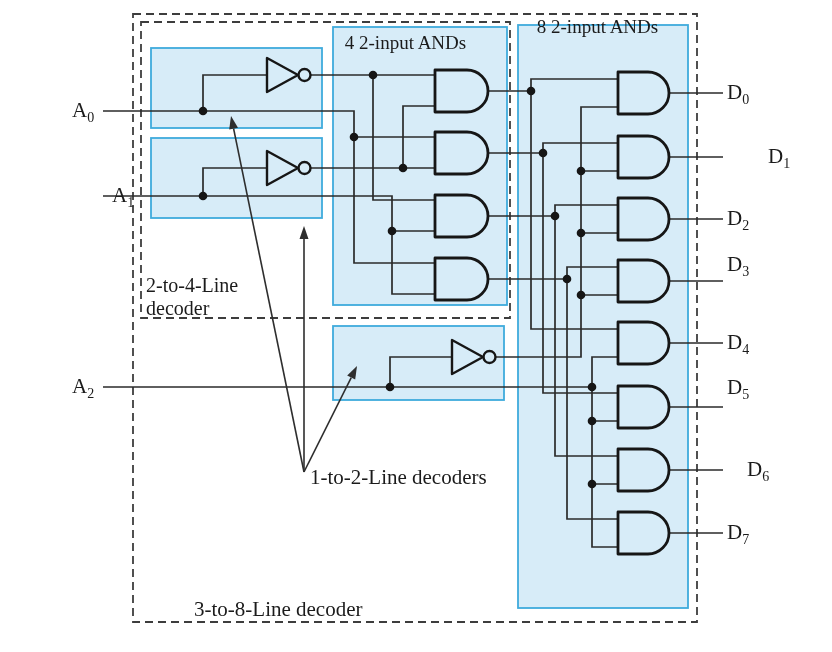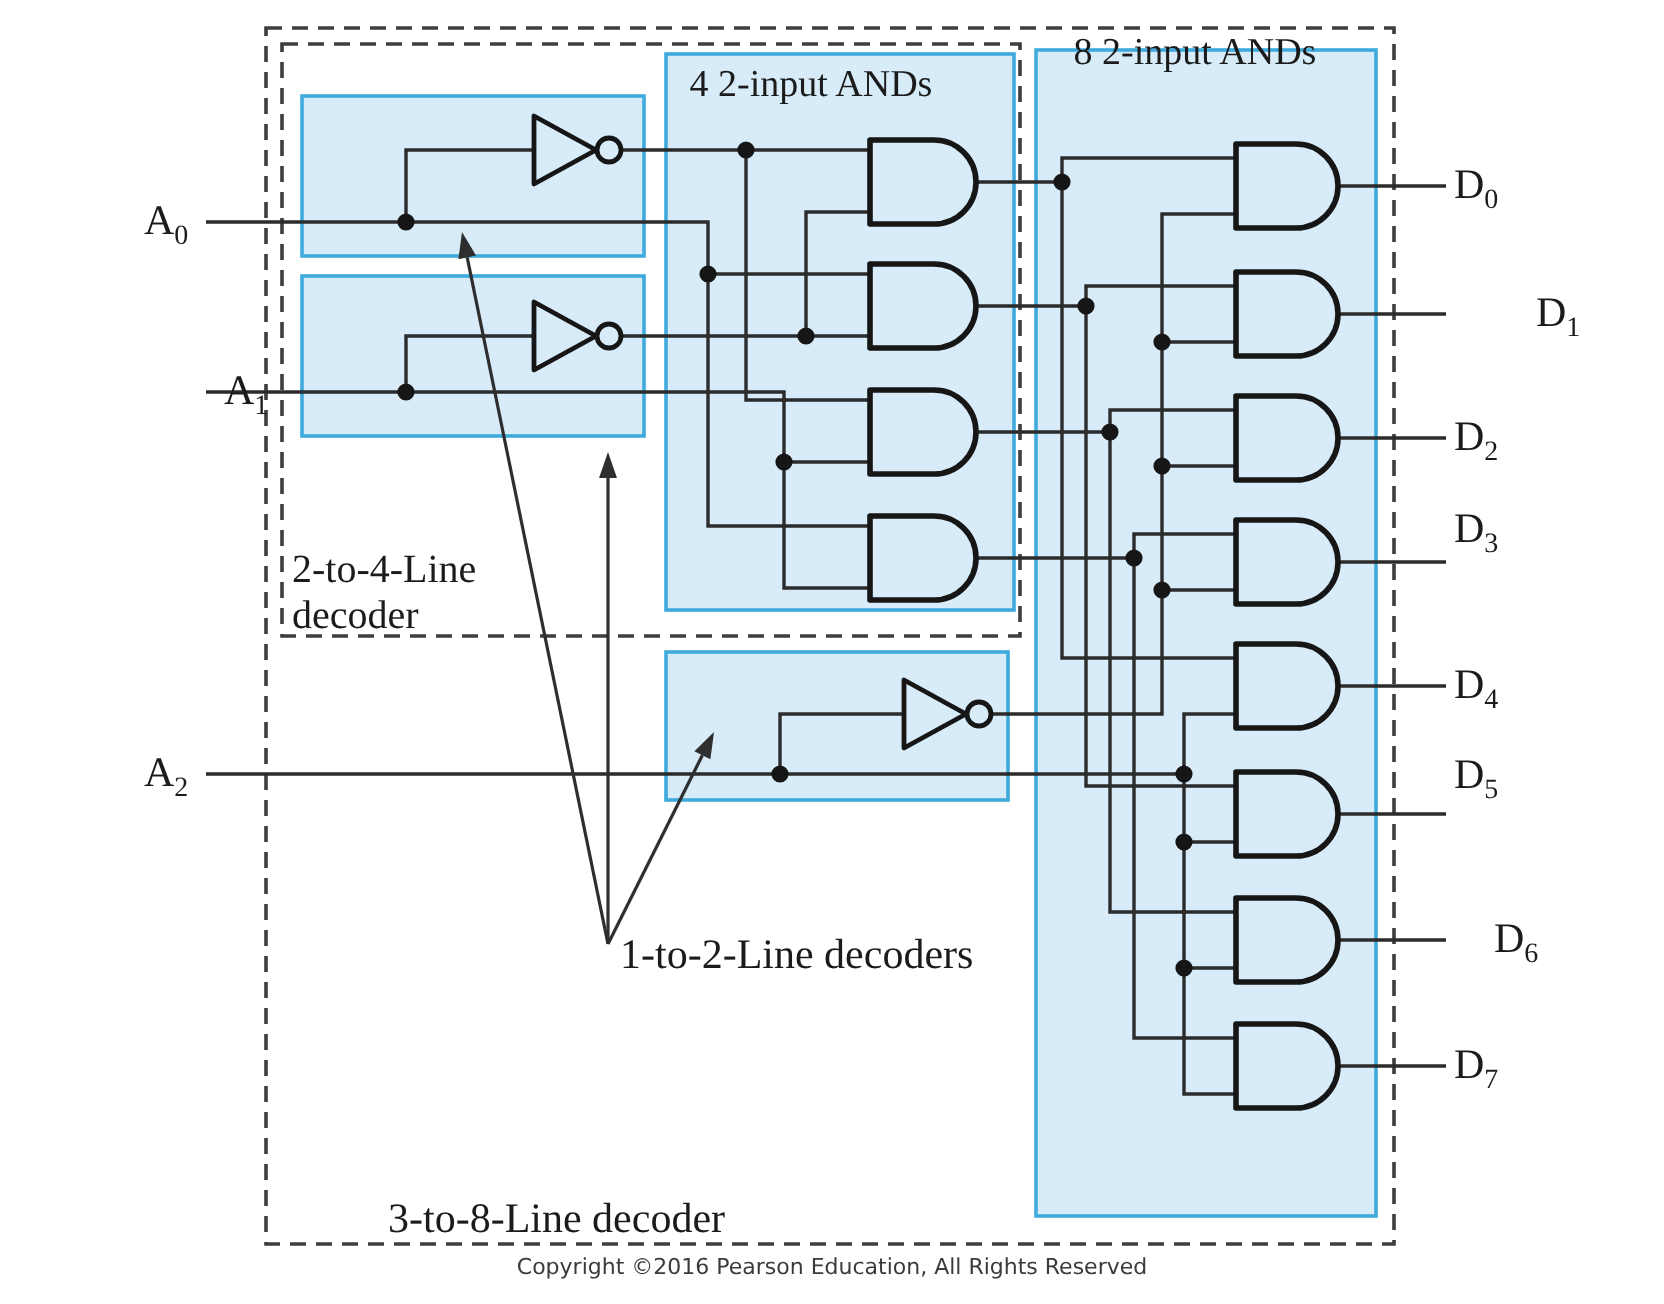--- a/index.html
+++ b/index.html
@@ -124,15 +124,14 @@
   <div class="boxtitle" style="left:333px;width:145px;top:32px;">4 2-input ANDs</div>
   <div class="boxtitle" style="left:518px;width:159px;top:16px;">8 2-input ANDs</div>
 
   <div class="caption" style="left:146px;top:274px;">
     <div>2-to-4-Line</div>
     <div>decoder</div>
   </div>
   <div class="caption" style="left:310px;top:466px;font-size:21px;">1-to-2-Line decoders</div>
   <div class="caption" style="left:146px;top:598px;font-size:21px;margin-left:48px;">3-to-8-Line decoder</div>
 
-  <div class="copyright">Copyright ©2016 Pearson Education, All Rights Reserved</div>
 
 </div>
 
 </body></html>

